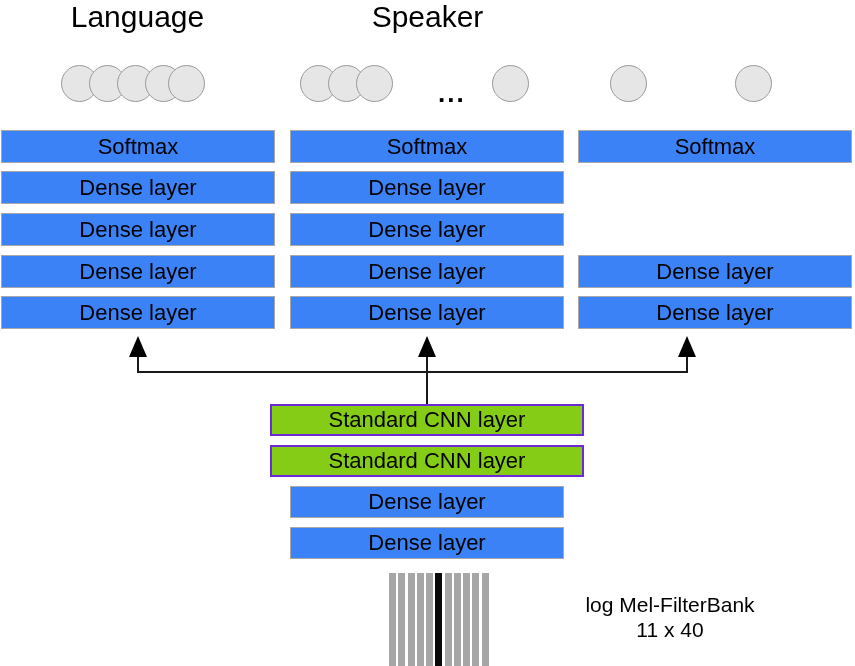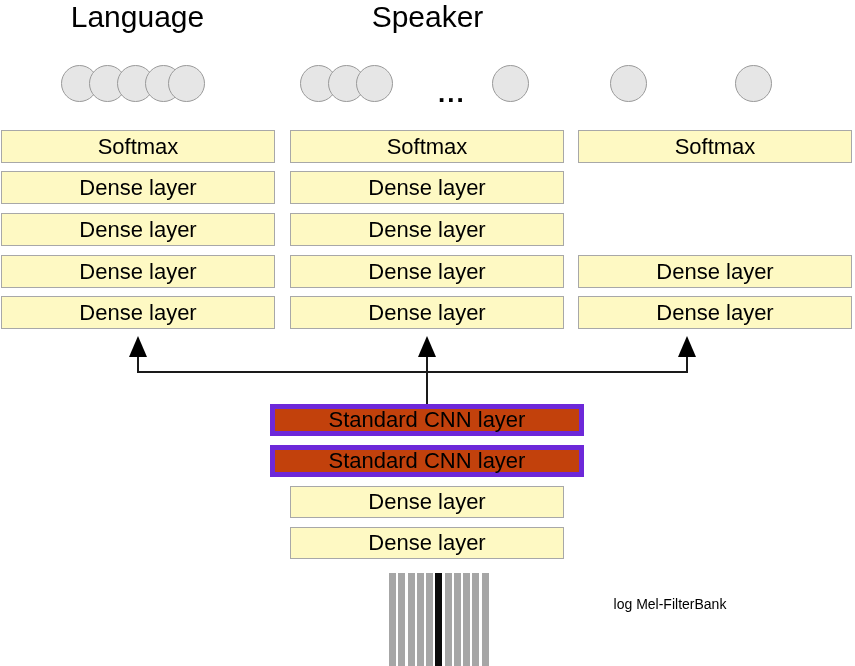--- a/index.html
+++ b/index.html
@@ -43,31 +43,31 @@
     letter-spacing: 2px;
     color: #000000;
     font-weight: bold;
   }
 
   
   .layer-box {
     position: absolute;
     box-sizing: border-box;
     border: 1px solid #a8a8a8;
-    background: #fef9c3;
+    background: #3b82f6;
     color: #000000;
     font-size: 22px;
     display: flex;
     align-items: center;
     justify-content: center;
     white-space: nowrap;
   }
   .layer-box.shaded {
-    background: #c2410c;
-    border: 5px solid #6d28d9;
+    background: #84cc16;
+    border: 2px solid #6d28d9;
   }
 
   
   .bus-line {
     position: absolute;
     background: #1a1a1a;
   }
   .arrow-up {
     position: absolute;
     width: 0;
@@ -88,21 +88,21 @@
     background: #a6a6a6;
   }
   #spectrogram .bar.dark {
     background: #0a0a0a;
   }
 
   
   .caption {
     position: absolute;
     text-align: center;
-    font-size: 14px;
+    font-size: 21px;
     line-height: 25px;
     color: #000000;
     white-space: nowrap;
   }
 </style>
 </head>
 <body>
 
 <div id="canvas">
 
@@ -176,14 +176,15 @@
       <div class="bar" style="width: 7.09091%; margin-right: 2.2%;"></div>
       <div class="bar dark" style="width: 7.09091%; margin-right: 2.2%;"></div>
       <div class="bar" style="width: 7.09091%; margin-right: 2.2%;"></div>
       <div class="bar" style="width: 7.09091%; margin-right: 2.2%;"></div>
       <div class="bar" style="width: 7.09091%; margin-right: 2.2%;"></div>
       <div class="bar" style="width: 7.09091%; margin-right: 2.2%;"></div>
       <div class="bar" style="width: 7.09091%;"></div>
     </div>
 
   <div class="caption" style="left:570px; top:592px; width:200px;">log Mel-FilterBank</div>
+  <div class="caption" style="left:570px; top:617px; width:200px;">11 x 40</div>
 
 </div>
 
 </body></html>

